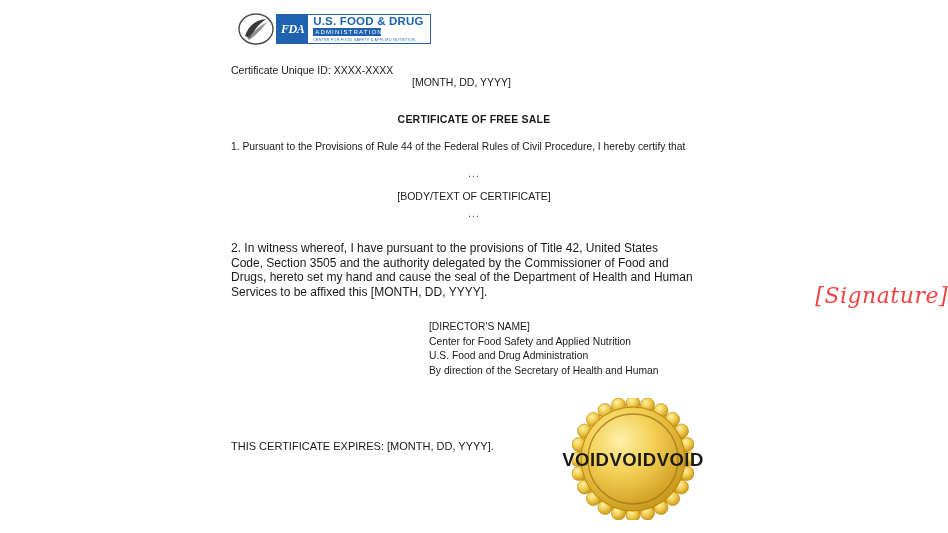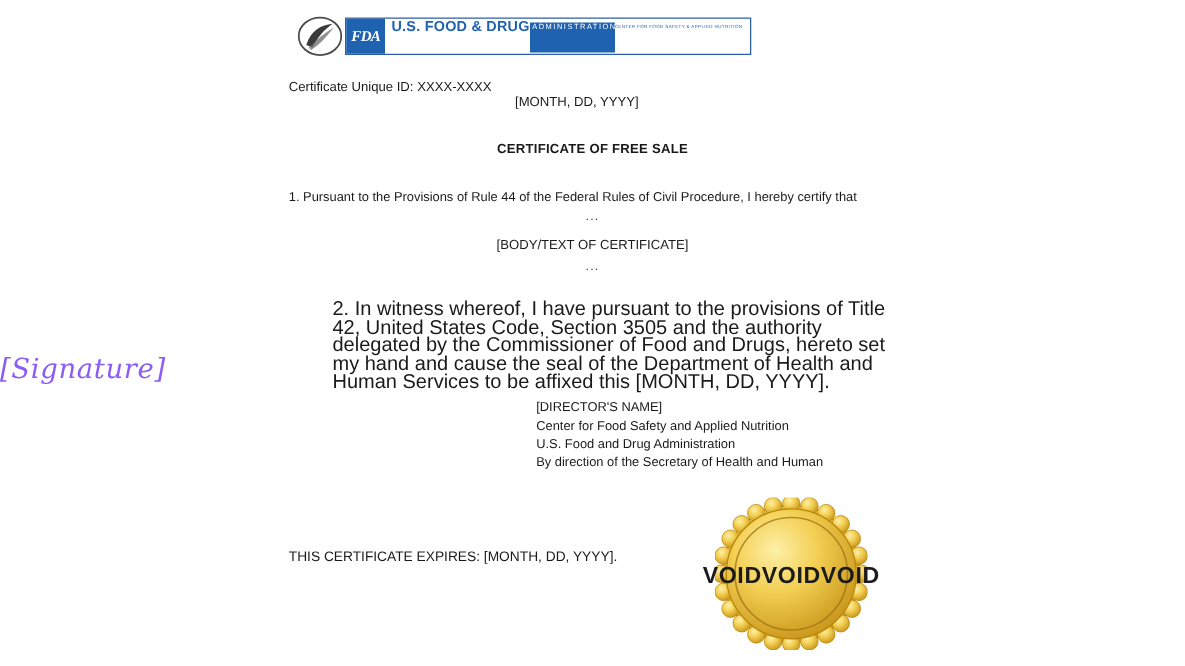--- a/index.html
+++ b/index.html
@@ -59,20 +59,21 @@
     letter-spacing: -0.5px;
     padding: 0 4px;
     display: flex;
     align-items: center;
     justify-content: center;
     font-style: italic;
   }
   .fda-words {
     padding: 2px 6px 1px 5px;
     display: flex;
+    flex-direction: column;
     justify-content: center;
   }
   .fda-line1 {
     color: #1e62b0;
     font-weight: bold;
     font-size: 11.5px;
     line-height: 11px;
     letter-spacing: 0.2px;
   }
   .fda-line2 {
@@ -117,21 +118,21 @@
     top: 113px;
     width: 948px;
     text-align: center;
     font-size: 10.5px;
     font-weight: bold;
     letter-spacing: 0.2px;
   }
   .para-1 {
     position: absolute;
     left: 231px;
-    top: 152px;
+    top: 140px;
     width: 470px;
     font-size: 10.3px;
     line-height: 14px;
   }
   .ellipsis-1 {
     position: absolute;
     left: 0;
     top: 168px;
     width: 948px;
     text-align: center;
@@ -155,37 +156,36 @@
     text-align: center;
     font-size: 10px;
     letter-spacing: 1px;
     color: #333;
   }
   .para-2 {
     position: absolute;
     left: 231px;
     top: 241px;
     width: 462px;
-    font-size: 16px;
+    font-size: 12px;
     line-height: 14.5px;
-    margin-left: 35px;
   }
 
   
   .signature {
     position: absolute;
     left: 0;
     top: 283px;
     width: 948px;
-    text-align: left;
+    text-align: right;
     font-family: "DejaVu Serif", serif;
     font-style: italic;
     font-size: 22px;
     letter-spacing: 0.5px;
-    color: #8b5cf6;
+    color: #ef4444;
   }
   .sig-block {
     position: absolute;
     left: 429px;
     top: 320px;
     font-size: 10.3px;
     line-height: 14.5px;
   }
 
   

